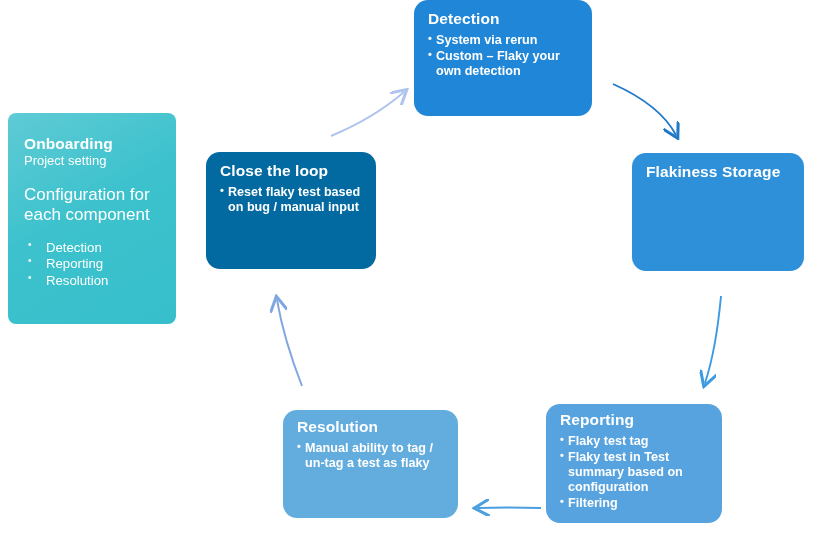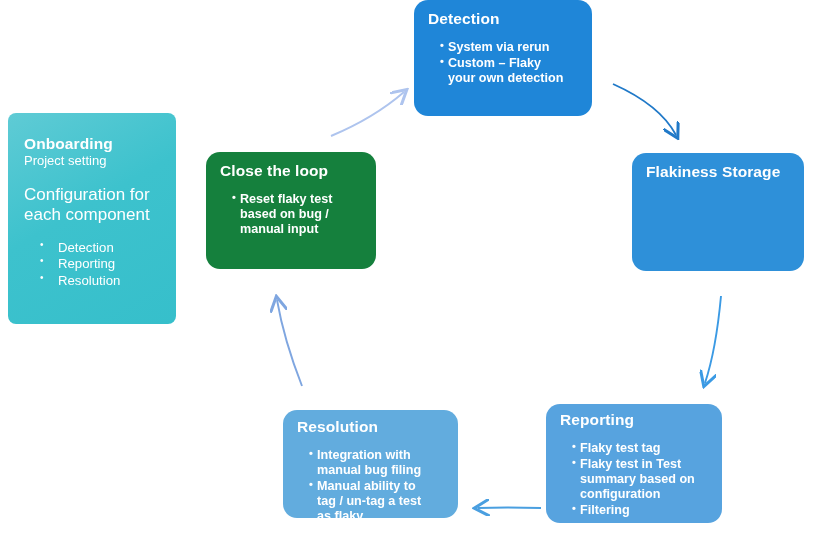--- a/index.html
+++ b/index.html
@@ -27,21 +27,21 @@
   }
   .node .title {
     font-size: 15.5px;
     font-weight: bold;
     letter-spacing: 0.1px;
     margin: 0 0 5px 0;
     display: block;
   }
   .node ul {
     list-style: none;
-    margin: 12px;
+    margin: 0;
     padding: 0;
   }
   .node ul li {
     font-size: 12.6px;
     font-weight: bold;
     position: relative;
     padding-left: 8px;
     margin-bottom: 1px;
   }
   .node ul li::before {
@@ -66,21 +66,21 @@
     background: #57a3df;
     padding-top: 7px;
   }
   #node-resolution {
     left: 283px; top: 410px; width: 175px; height: 108px;
     background: #62acde;
     padding-top: 8px;
   }
   #node-close-loop {
     left: 206px; top: 152px; width: 170px; height: 117px;
-    background: #15803d;
+    background: #0369a1;
   }
   #node-onboarding {
     left: 8px; top: 113px; width: 168px; height: 211px;
     background: linear-gradient(150deg, #5fcbd5 0%, #3dc2cd 45%, #36bfcb 100%);
     padding: 22px 14px 10px 16px;
     border-radius: 8px;
   }
   #node-onboarding .title {
     font-size: 15.5px;
     margin-bottom: 0px;
@@ -180,21 +180,20 @@
     <ul>
       <li>Flaky test tag</li>
       <li>Flaky test in Test summary based on configuration</li>
       <li>Filtering</li>
     </ul>
   </div>
 
   <div class="node" id="node-resolution">
     <span class="title">Resolution</span>
     <ul>
-      <li>Integration with manual bug filing</li>
       <li>Manual ability to tag / un-tag a test as flaky</li>
     </ul>
   </div>
 
   <div class="node" id="node-close-loop">
     <span class="title">Close the loop</span>
     <ul>
       <li>Reset flaky test based on bug / manual input</li>
     </ul>
   </div>

